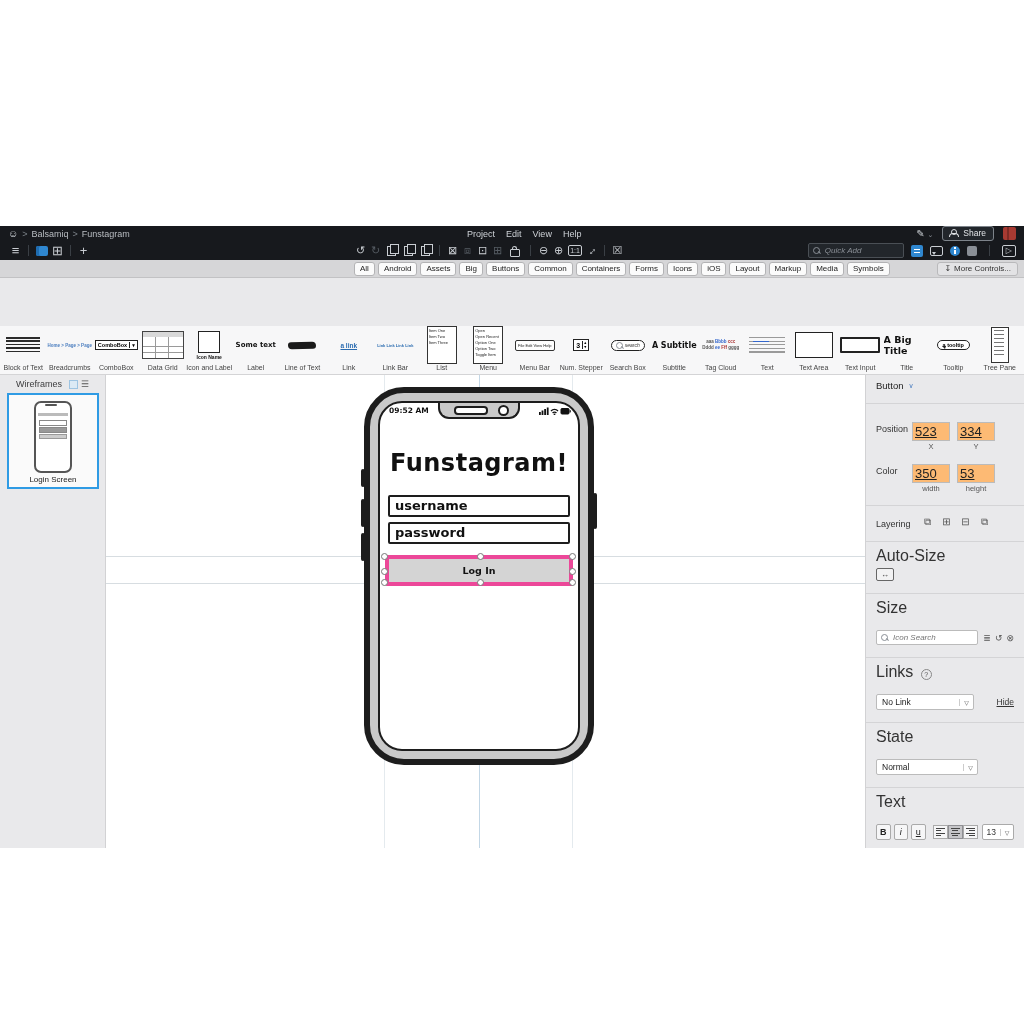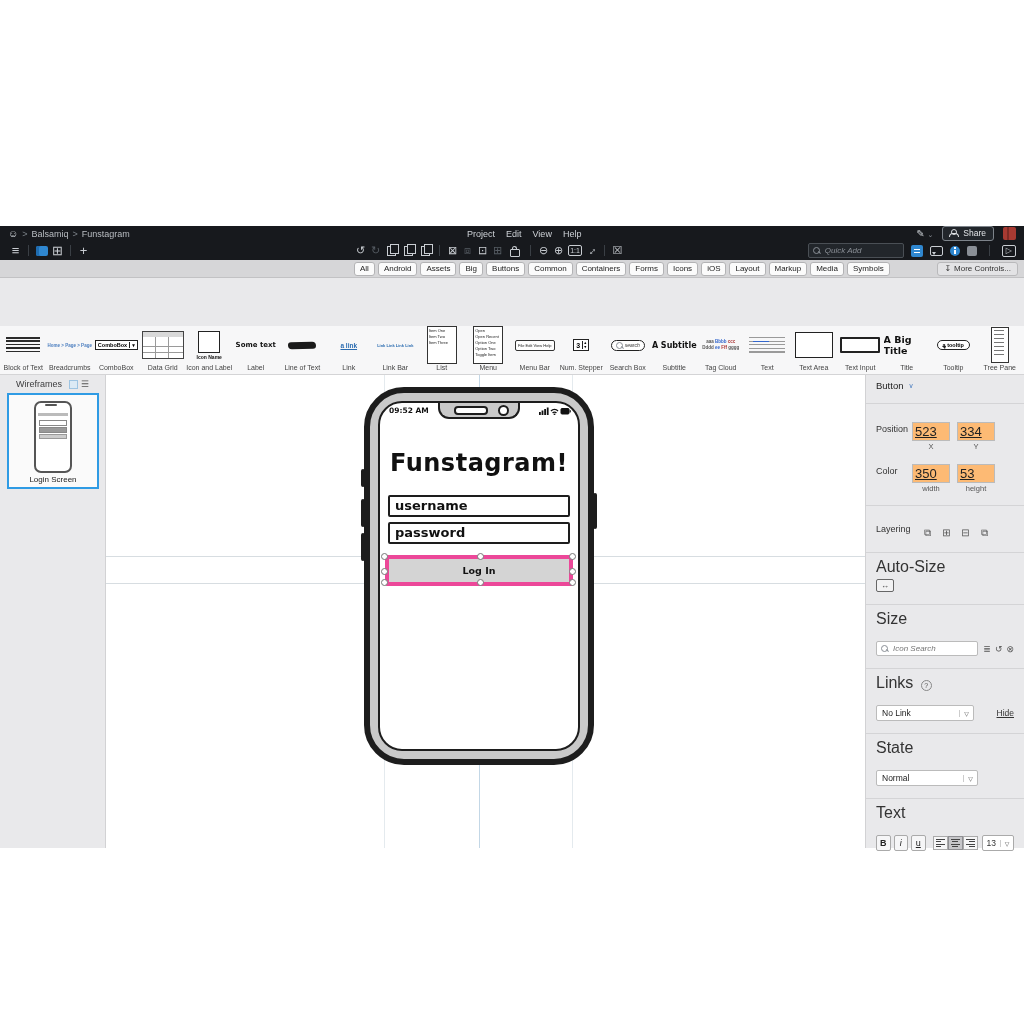--- a/index.html
+++ b/index.html
@@ -533,21 +533,21 @@
               <input class="num" value="350" style="">
               <span class="sub">width</span>
             </span>
             <span class="numcol">
               <input class="num" value="53" style="">
               <span class="sub">height</span>
             </span>
           </div>
         </div>
         <div class="sec">
-          <div class="irow" style="margin-top:11px;align-items:flex-start">
+          <div class="irow" style="margin-top:0;align-items:flex-end">
             <span class="ilabel" style="width:44px">Layering</span>
             <span id="layer-icons"><span class="ic16">⧉</span><span class="ic16">⊞</span><span class="ic16">⊟</span><span class="ic16">⧉</span></span>
           </div>
         </div>
         <div class="sec">
           <div>Auto-Size</div>
           <div class="autos">↔</div>
         </div>
         <div class="sec">
           <div>Size</div>

